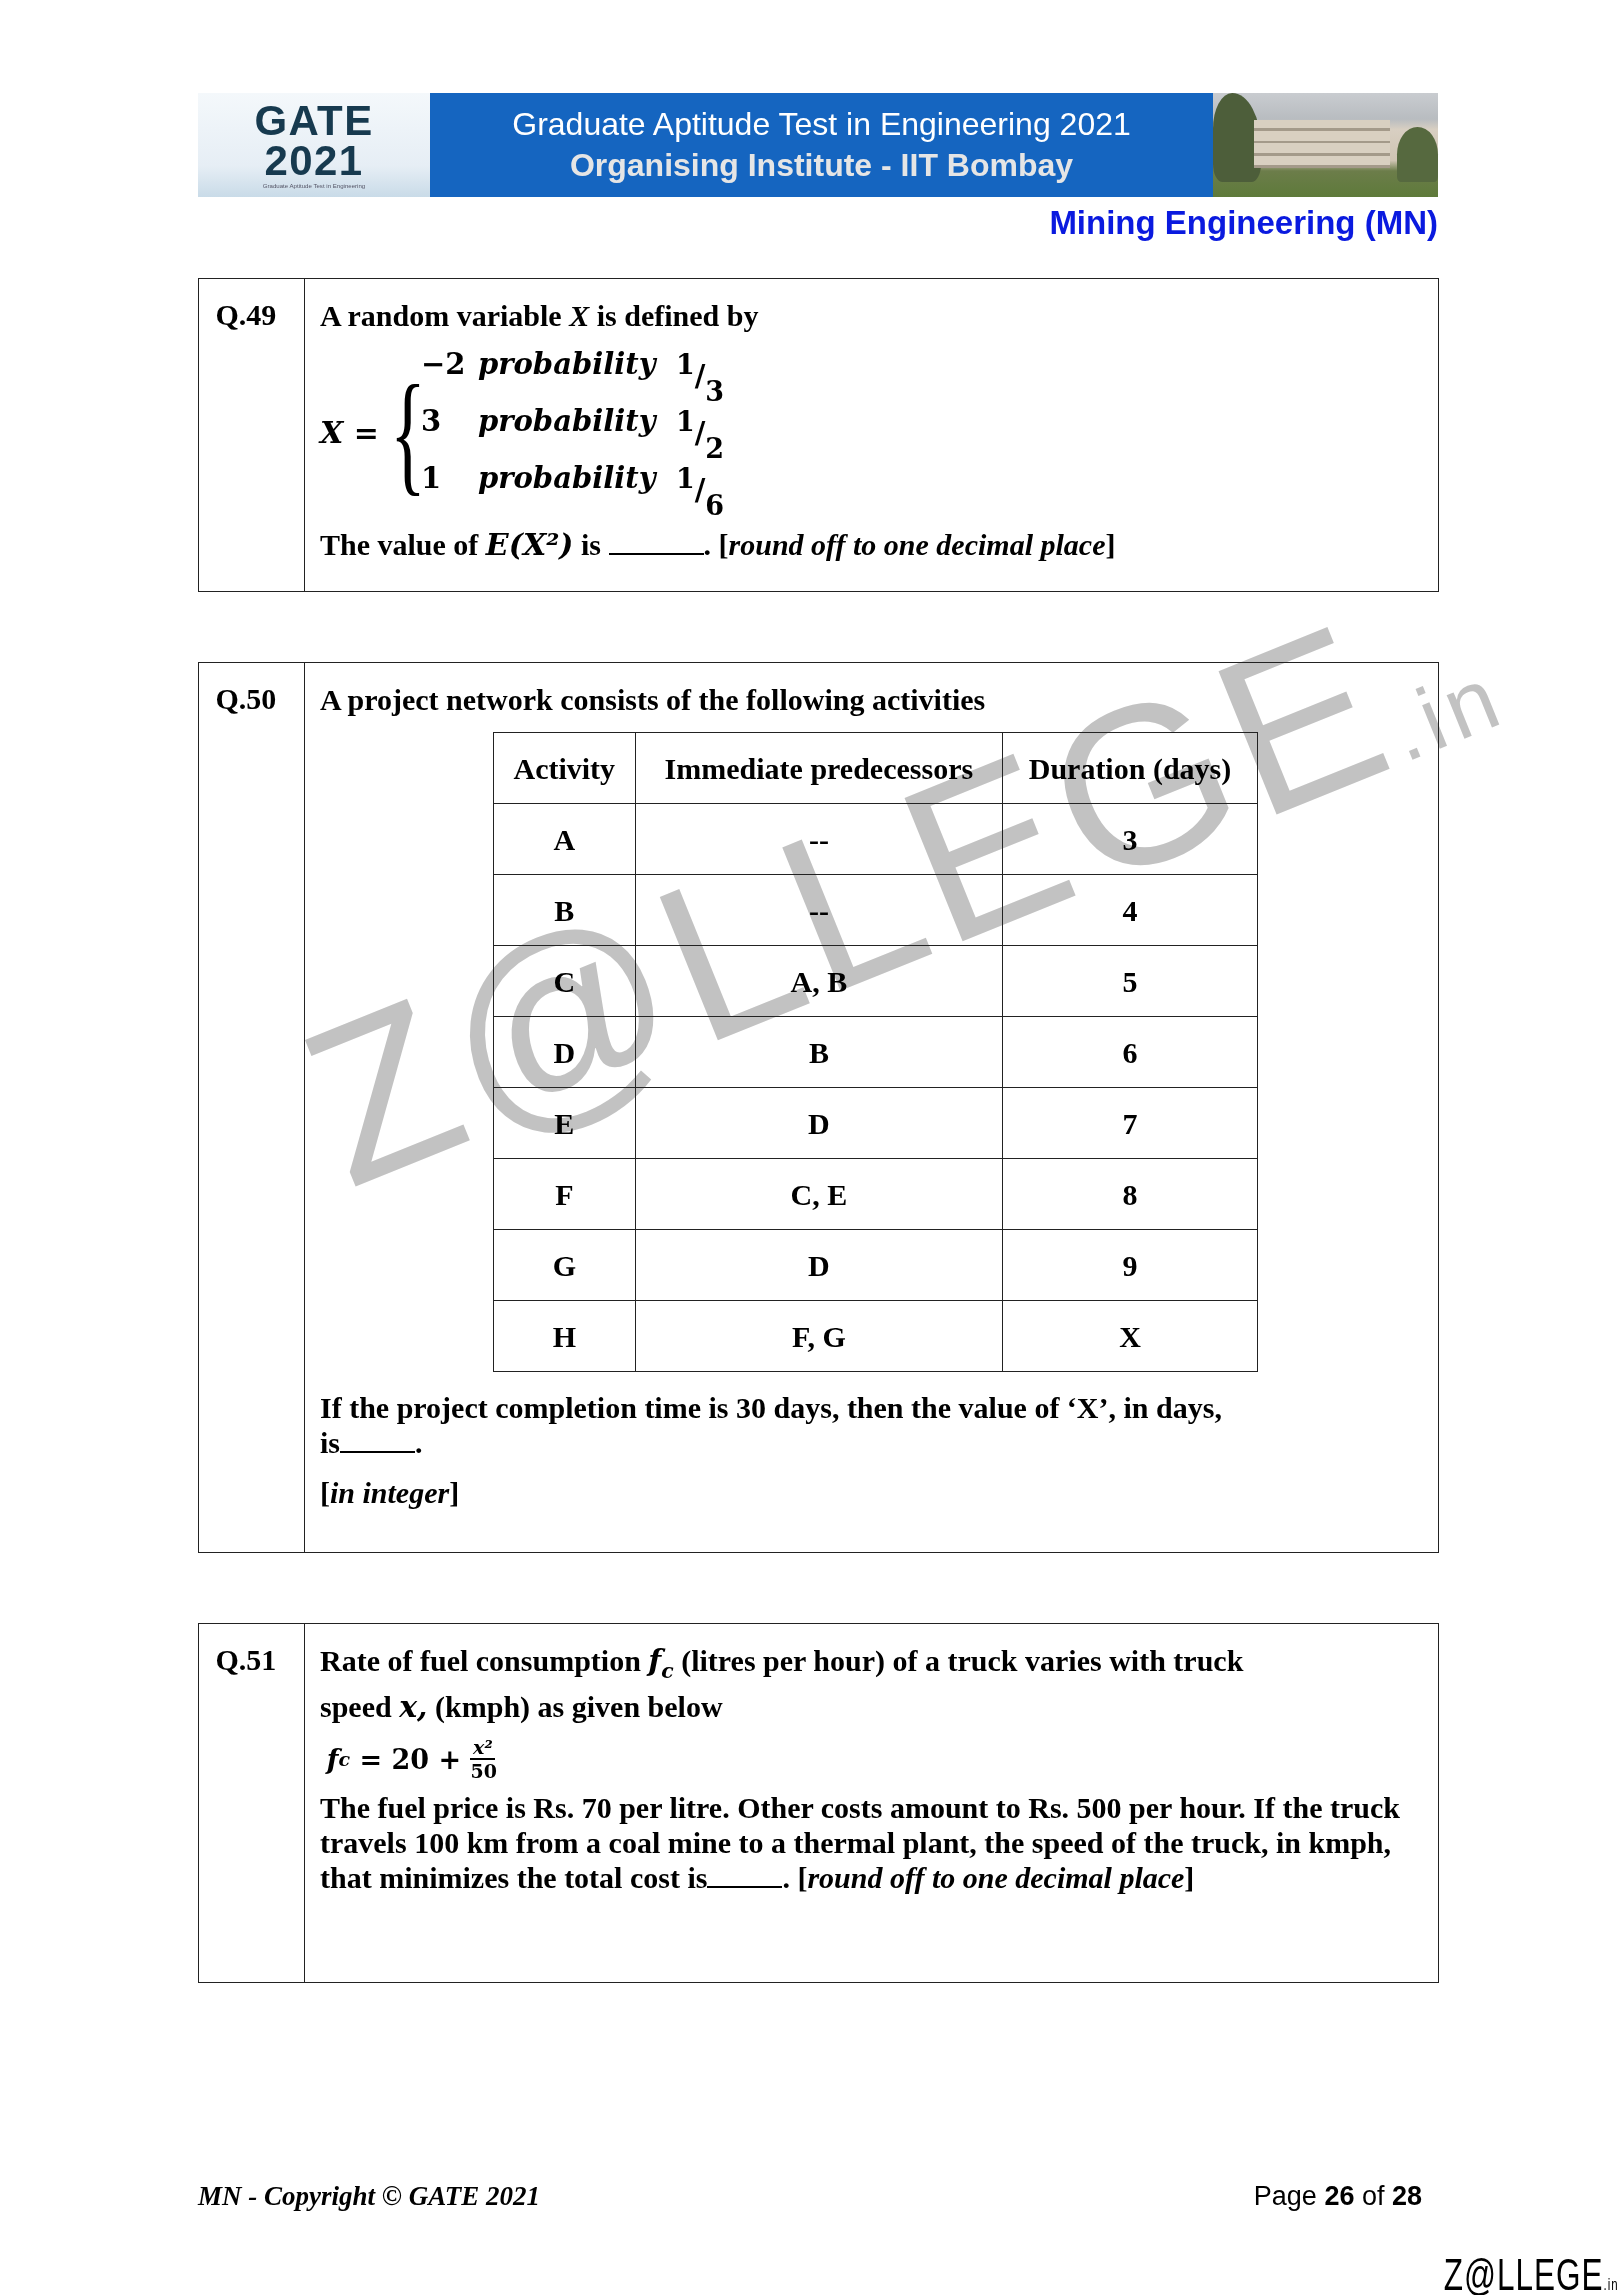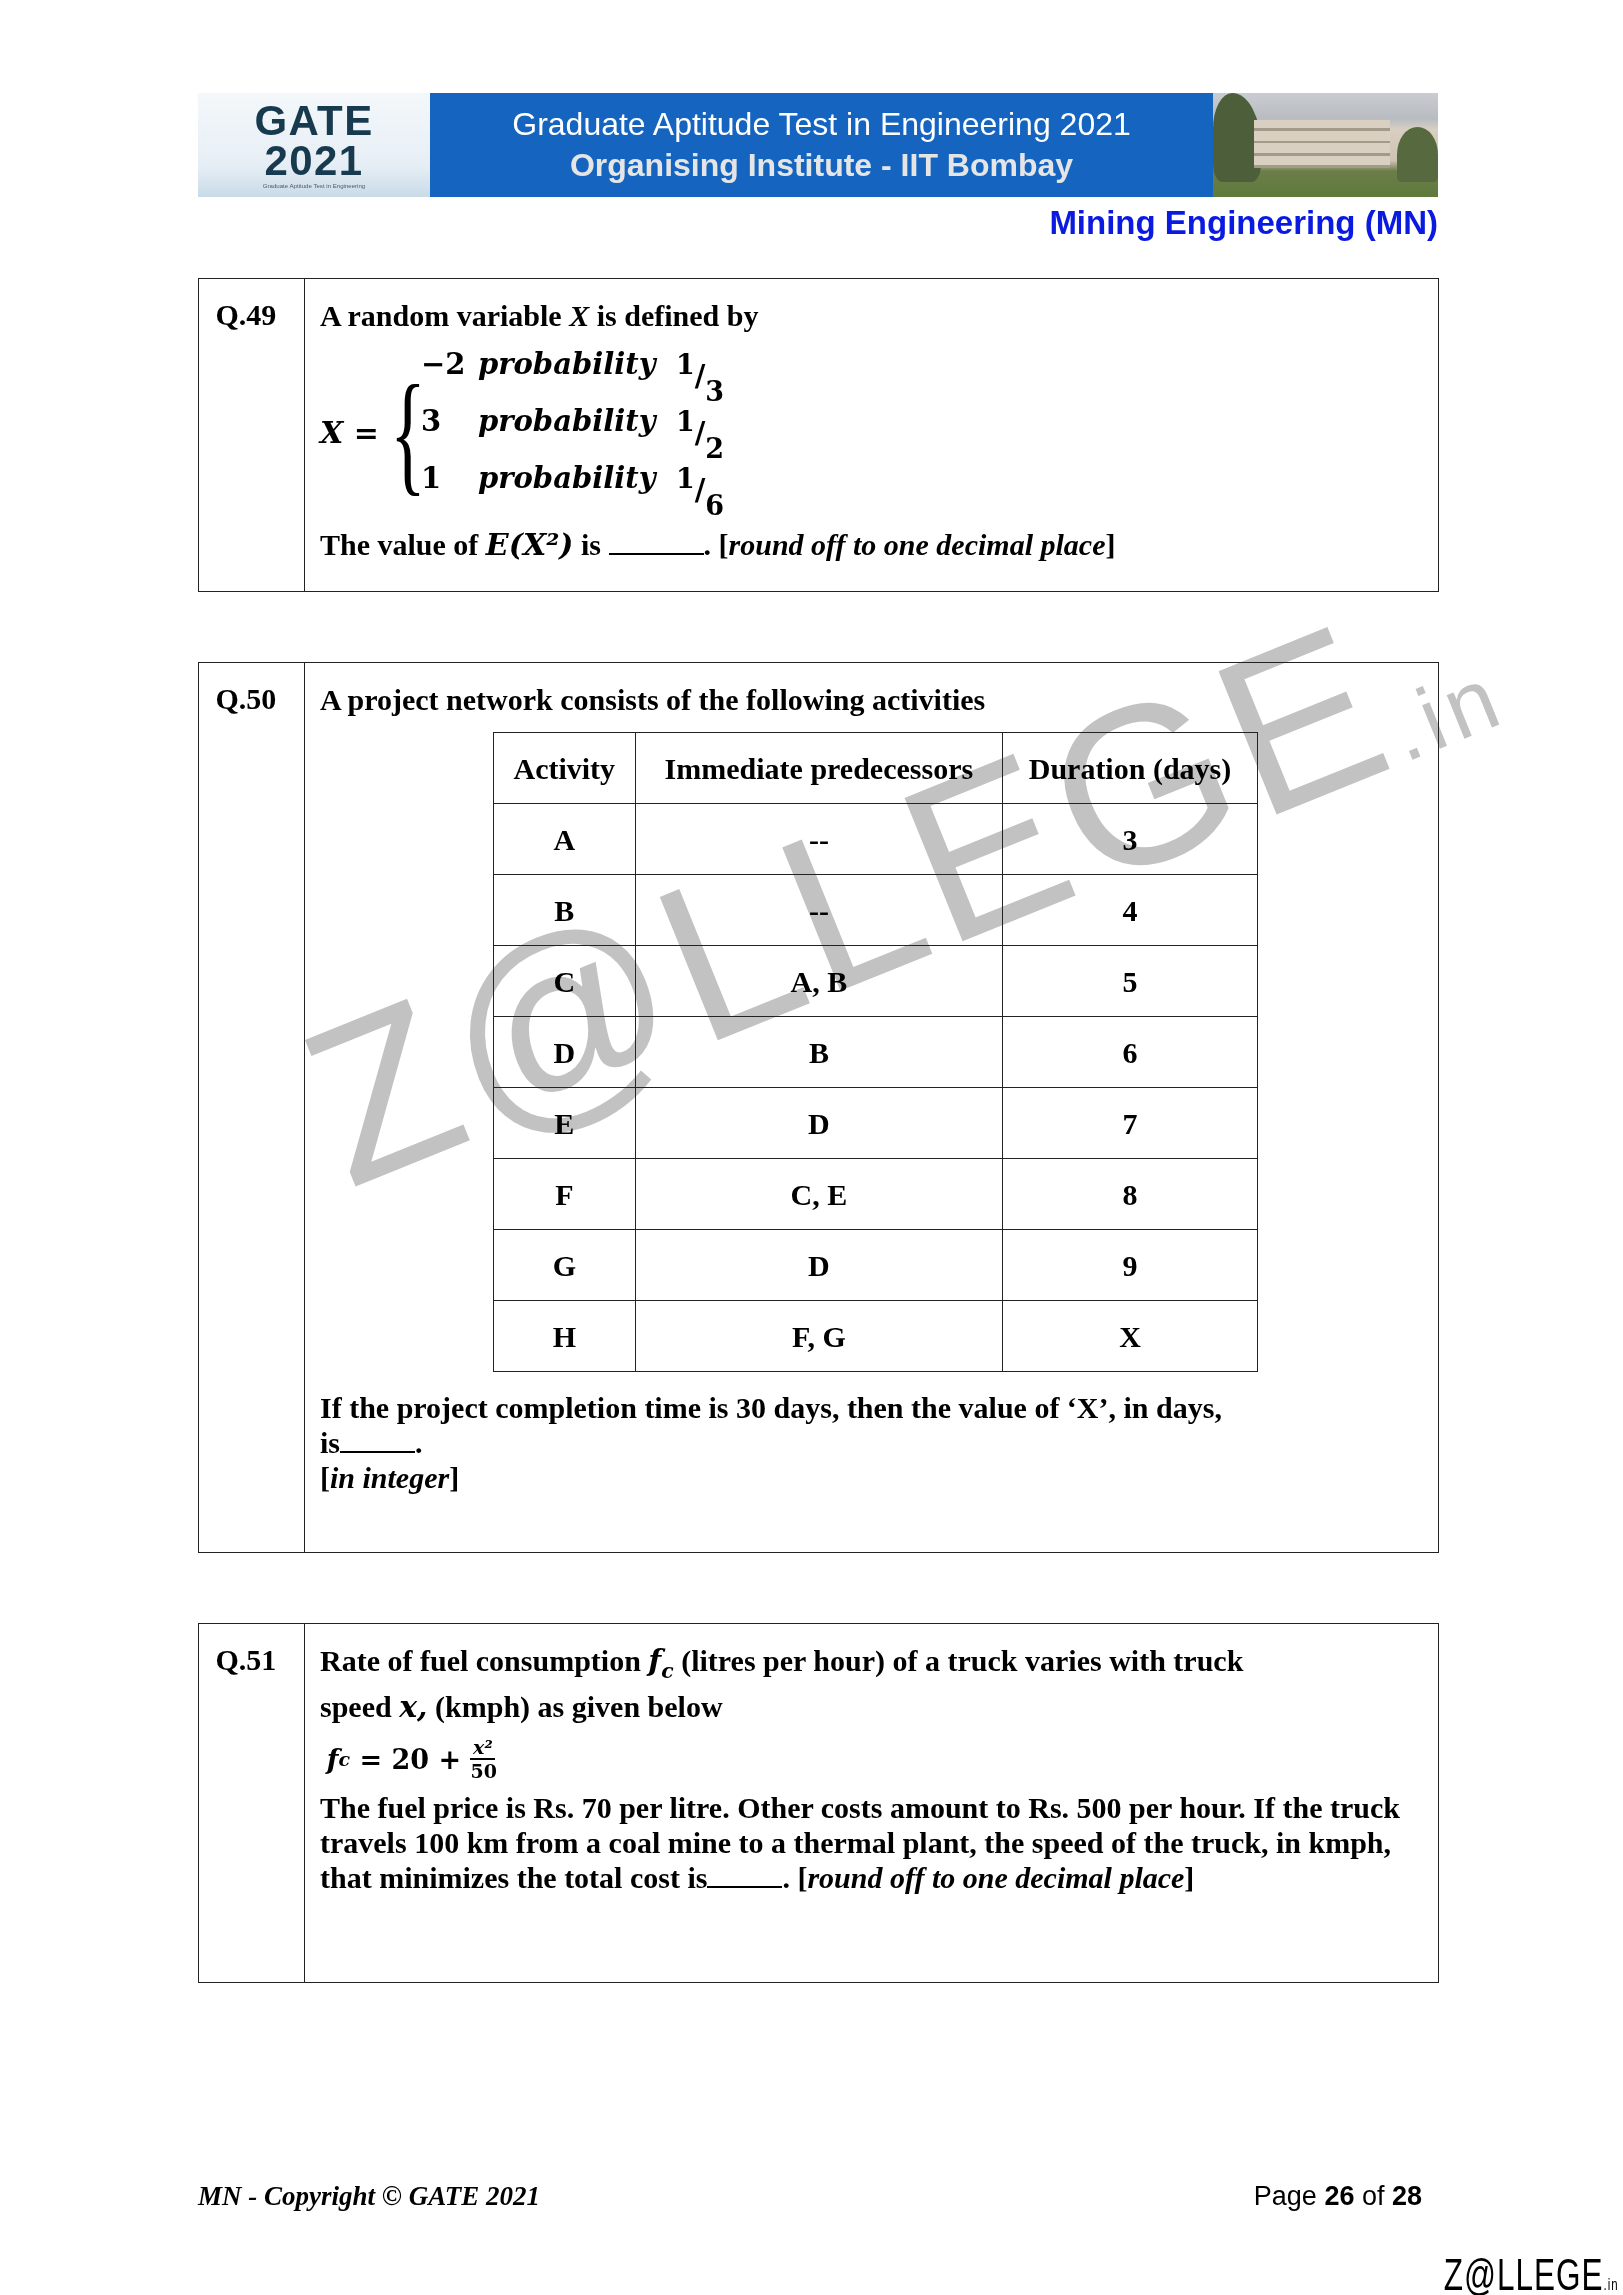--- a/index.html
+++ b/index.html
@@ -173,21 +173,21 @@
             <td>H</td>
             <td>F, G</td>
             <td>X</td>
           </tr>
     </tbody>
       </table>
     <div style="margin-top:17.7px">
       <div>If the project completion time is 30 days, then the value of ‘X’, in days,</div>
       <div><span>is</span><span class="blank s"></span><span>.</span></div>
     </div>
-    <div style=""><span>[</span><span class="it">in integer</span><span>]</span></div>
+    <div style="margin-top:15px"><span>[</span><span class="it">in integer</span><span>]</span></div>
   </div>
 </div>
 
 <div id="q51" class="qbox abs">
   <div class="qnum">Q.51</div>
   <div class="qbody">
     <div><span>Rate of fuel consumption </span><span class="it math">f</span><sub class="it math" style="font-size:20.4px">c</sub><span> (litres per hour) of a truck varies with truck</span></div>
     <div><span>speed </span><span class="it math">x,</span><span> (kmph) as given below</span></div>
     <div class="math" style="display:flex;align-items:center;margin:12.3px 0 8.2px 6.8px;font-size:27px">
       <span class="it">f</span>

